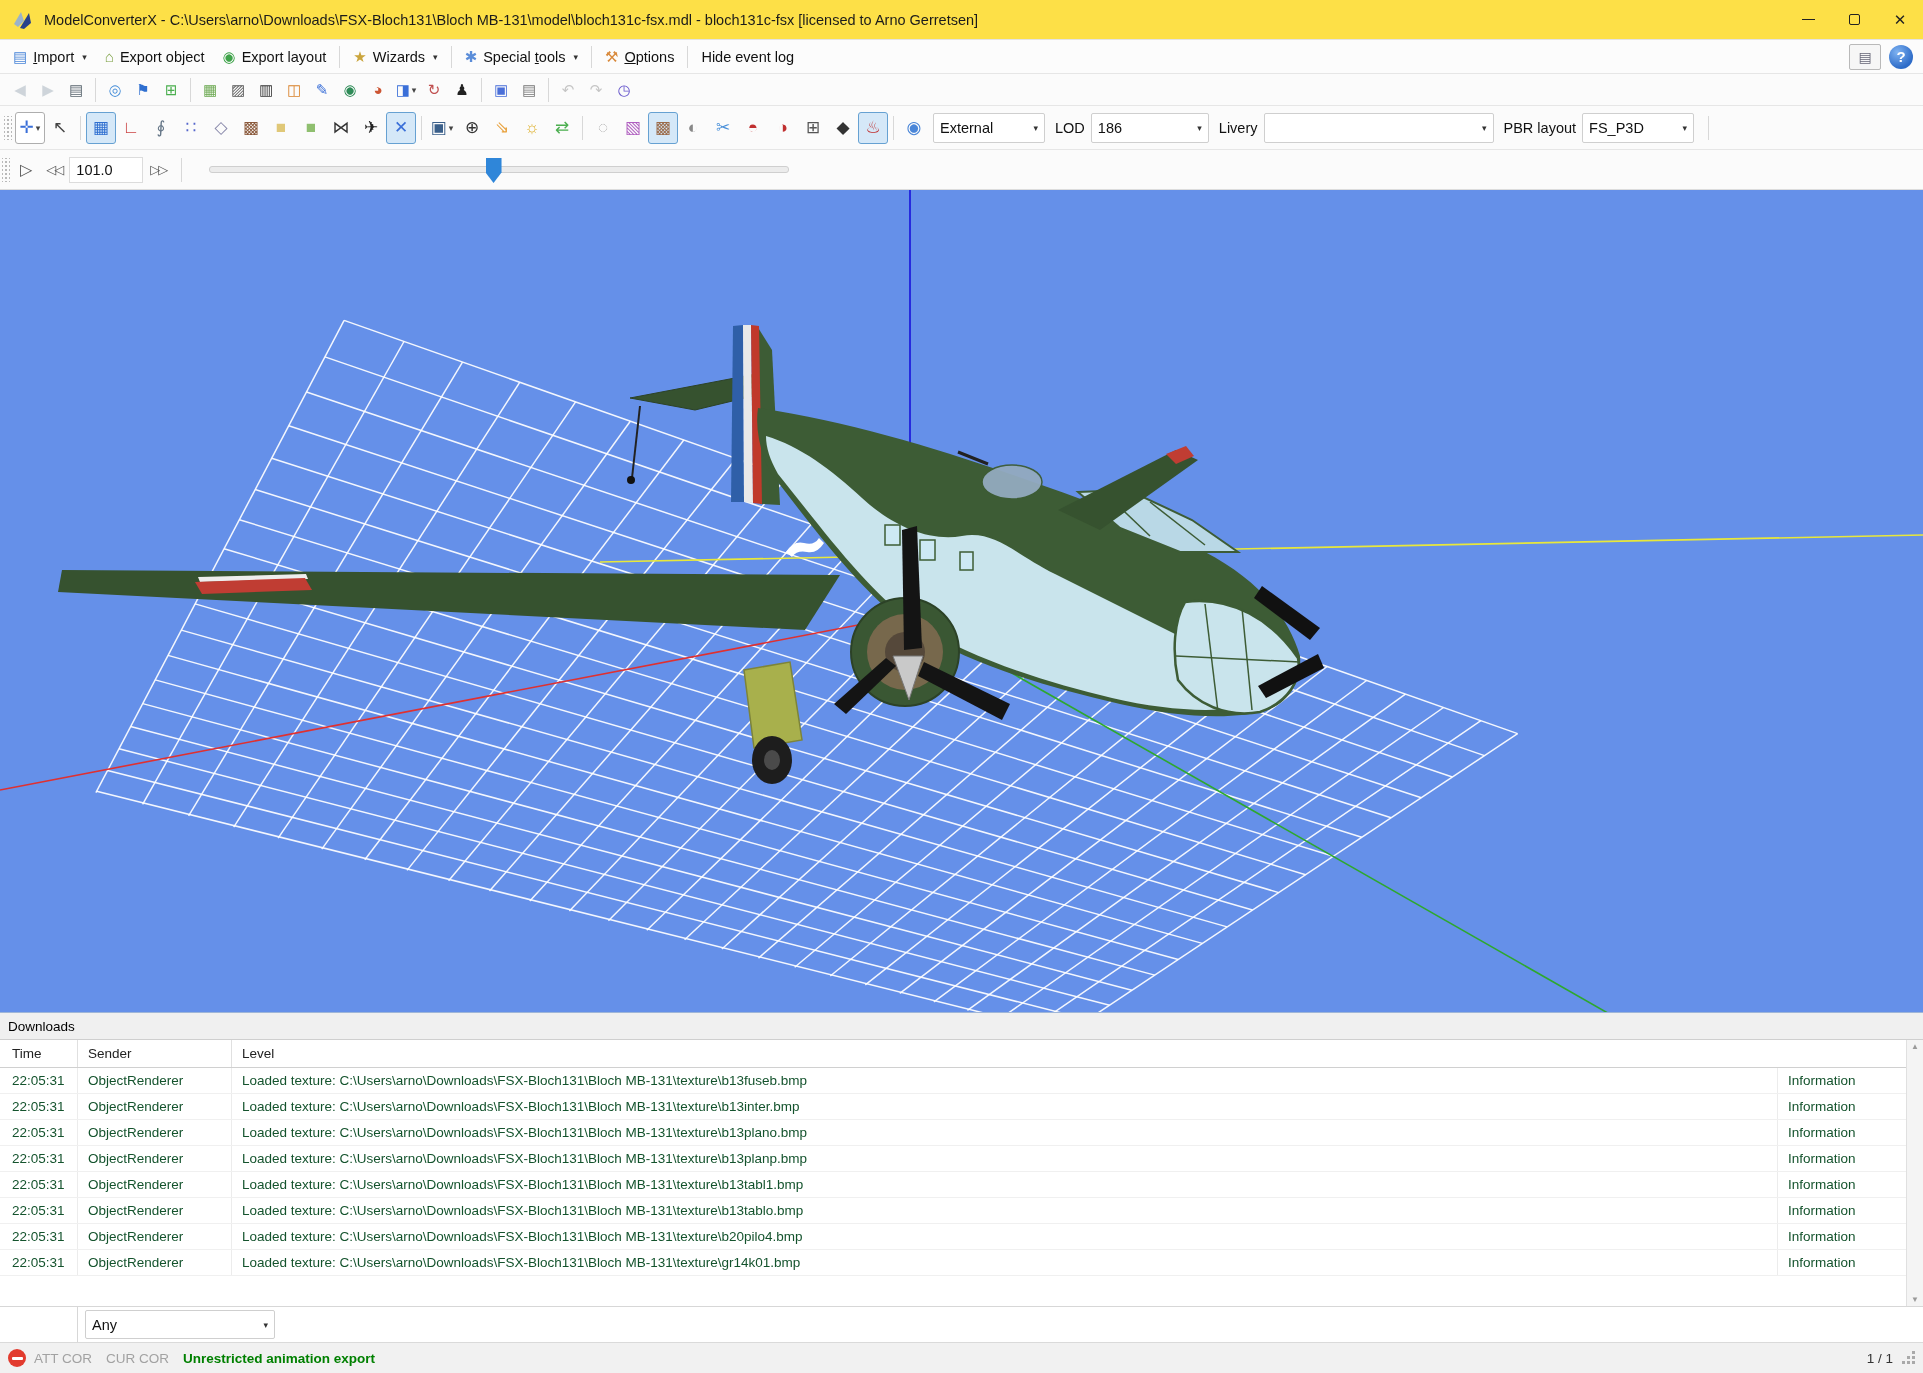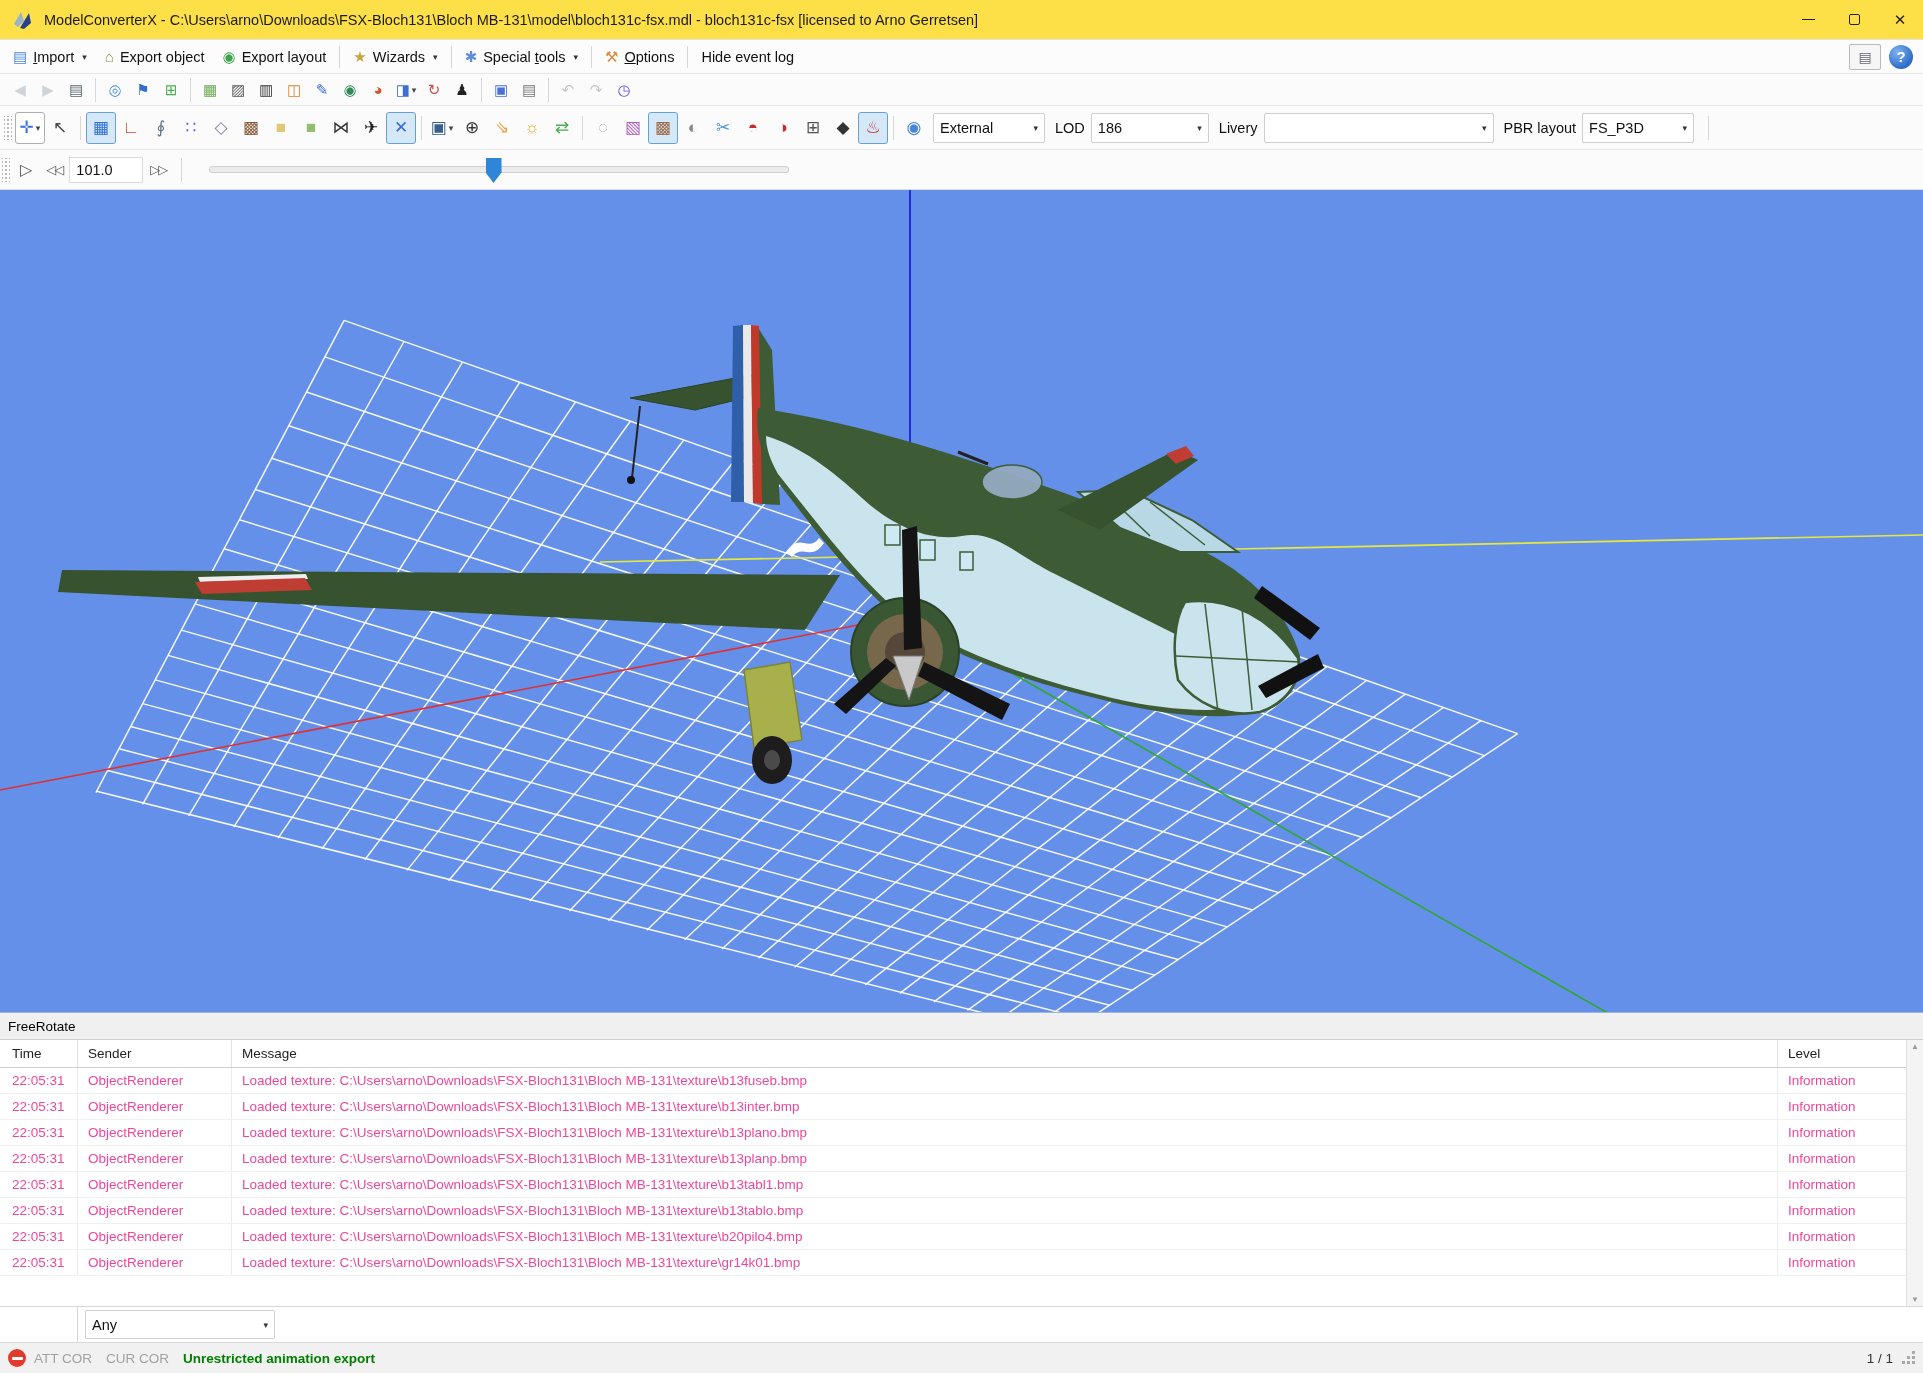--- a/index.html
+++ b/index.html
@@ -75,21 +75,21 @@
   .viewport svg { display:block; }
 
   
   .modebar { height:28px; background:#f0f0f0; border-top:1px solid #9fb6d8; border-bottom:1px solid #cfcfcf;
     display:flex; align-items:center; padding-left:8px; font-size:13.5px; color:#000; }
 
   
   .logpanel { position:relative; height:266px; background:#fff; }
   .lheader { display:flex; height:28px; border-bottom:1px solid #d0d0d0; font-size:13.5px; color:#222;
     align-items:center; }
-  .lrow { display:flex; height:26px; align-items:center; font-size:13.5px; color:#ec4899;
+  .lrow { display:flex; height:26px; align-items:center; font-size:13.5px; color:#14532d;
     border-bottom:1px solid #f0f0f0; }
   .lcell { height:100%; display:flex; align-items:center; border-right:1px solid #ececec;
     padding-left:10px; white-space:nowrap; overflow:hidden; }
   .c0 { width:78px; padding-left:12px; }
   .c1 { width:154px; }
   .c2 { width:1546px; }
   .c3 { flex:1; border-right:none; }
   .lheader .lcell { border-right:1px solid #e0e0e0; }
   .vscroll { position:absolute; right:0; top:0; width:17px; height:266px; background:#f4f4f4;
     border-left:1px solid #e0e0e0; display:flex; flex-direction:column; justify-content:space-between;
@@ -495,28 +495,27 @@
         <polygon points="893,466 923,466 909,510" fill="#c9c9c9" stroke="#777" stroke-width="1"></polygon>
 
         <polygon points="744,480 790,472 802,550 754,558" fill="#a8b04c" stroke="#7d8439" stroke-width="1.5"></polygon>
         <ellipse cx="772" cy="570" rx="20" ry="24" fill="#1d1d1d"></ellipse>
         <ellipse cx="772" cy="570" rx="8" ry="10" fill="#4a4a4a"></ellipse>
       </g>
     </svg>
   </div>
 
   <div class="modebar">
-    <span>FreeRotate</span>
+    <span>Downloads</span>
   </div>
 
   <div class="logpanel">
     <div class="lheader" id="log-header">
         <div class="lcell c0">Time</div>
         <div class="lcell c1">Sender</div>
-        <div class="lcell c2">Message</div>
         <div class="lcell c3">Level</div>
       </div>
     <div id="log-rows">
         <div class="lrow">
           <div class="lcell c0">22:05:31</div>
           <div class="lcell c1">ObjectRenderer</div>
           <div class="lcell c2">Loaded texture: C:\Users\arno\Downloads\FSX-Bloch131\Bloch MB-131\texture\b13fuseb.bmp</div>
           <div class="lcell c3">Information</div>
         </div>
         <div class="lrow">

